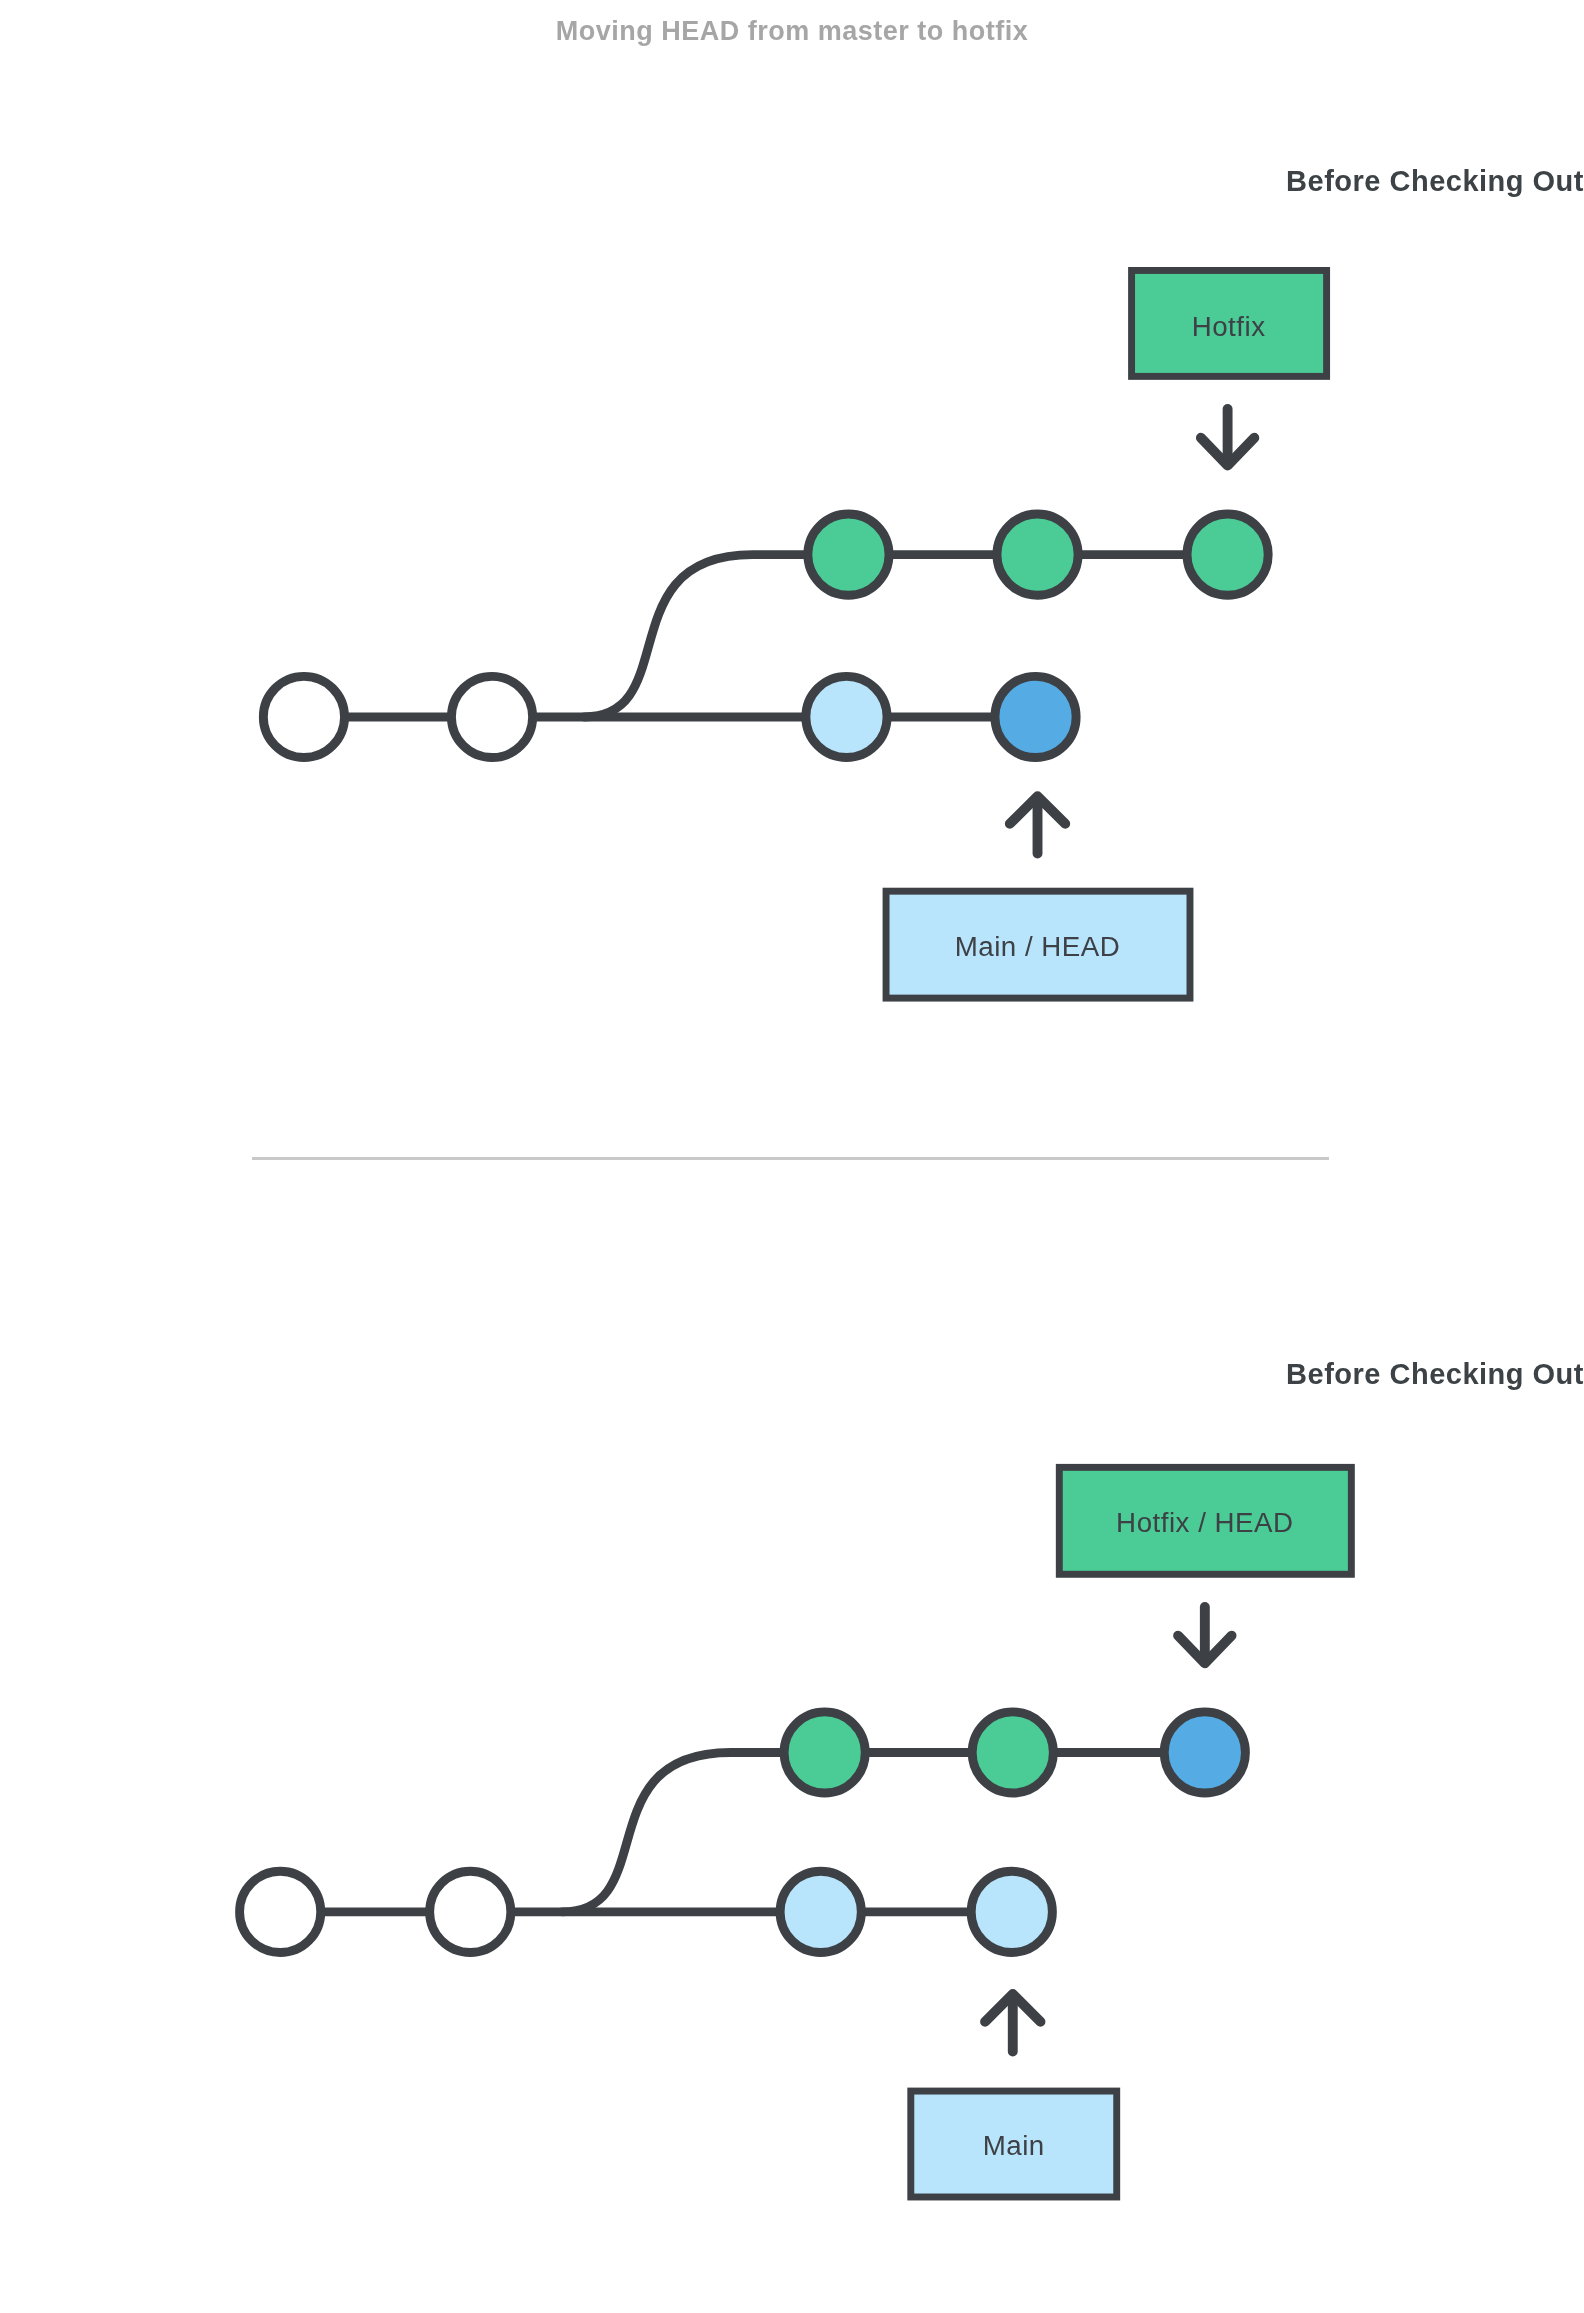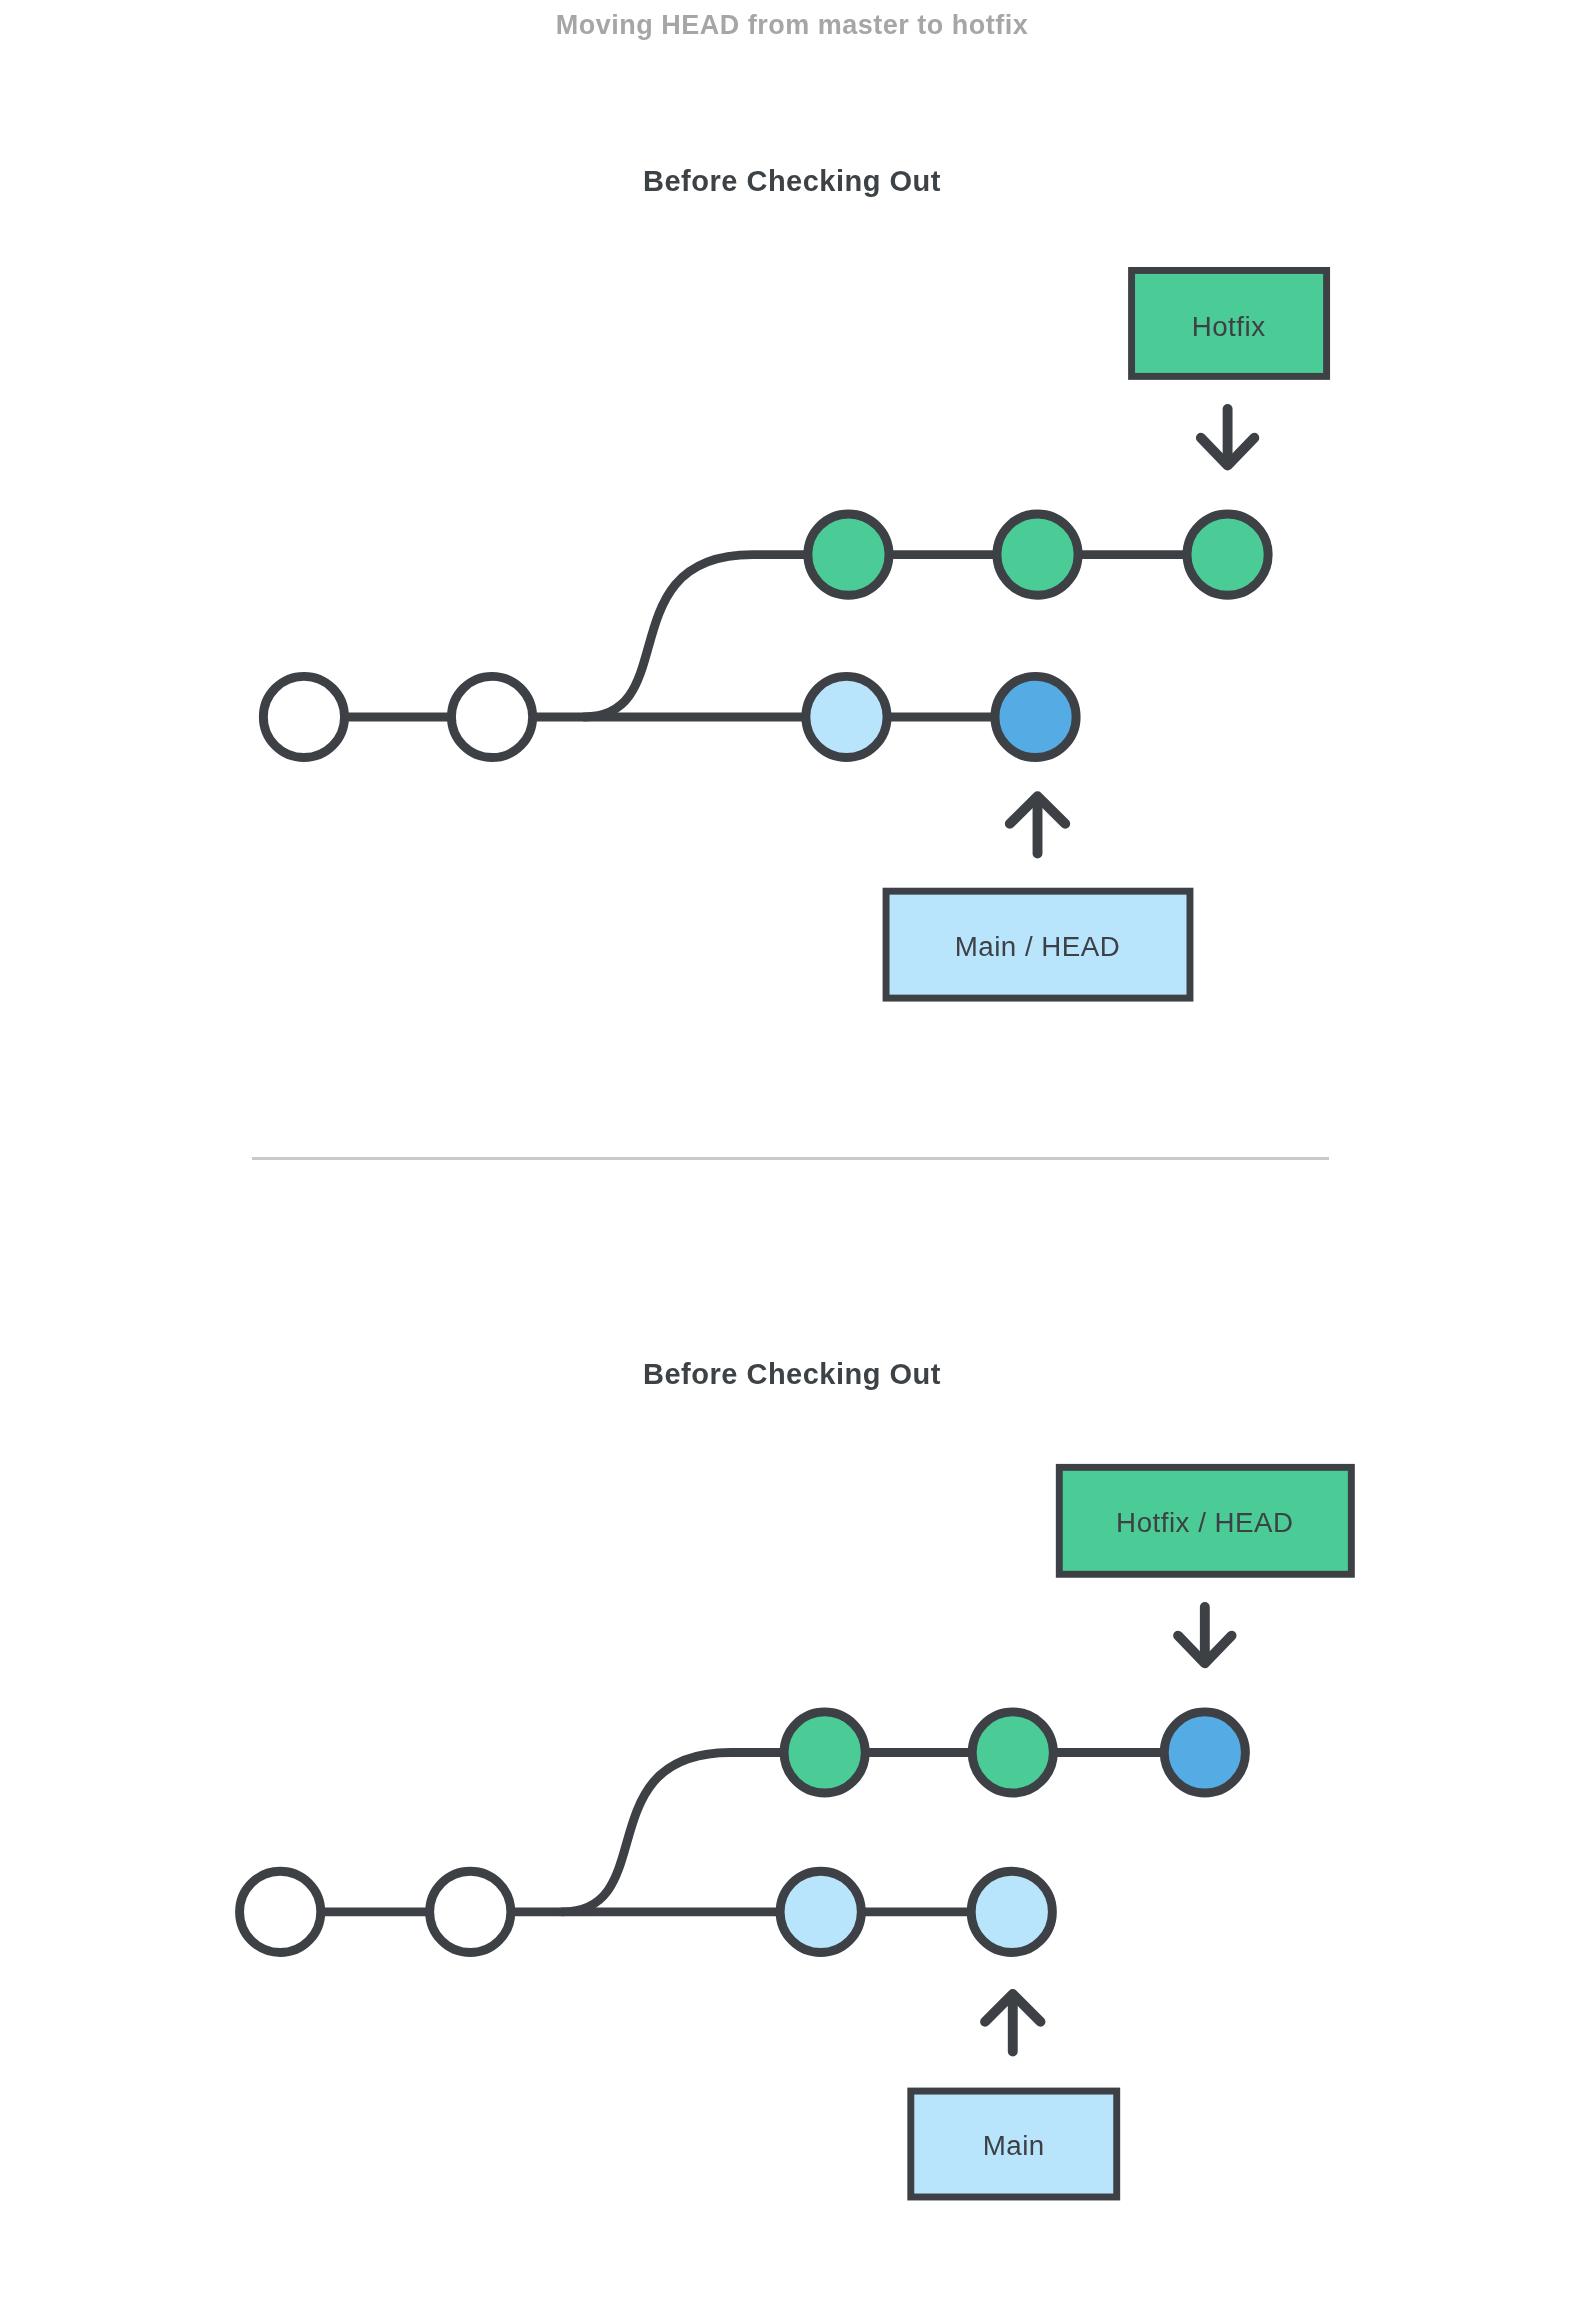--- a/index.html
+++ b/index.html
@@ -6,34 +6,34 @@
   .page {
     position: relative;
     width: 1584px;
     height: 2314px;
     background: #ffffff;
     font-family: "Liberation Sans", sans-serif;
     overflow: hidden;
   }
   .title {
     position: absolute;
-    top: 10px;
+    top: 16px;
     left: 0;
     width: 1584px;
     text-align: center;
     font-size: 27px;
     font-weight: bold;
     letter-spacing: 0.5px;
     color: #a6a6a6;
   }
   .heading {
     position: absolute;
     left: 0;
     width: 1584px;
-    text-align: center;
+    text-align: right;
     font-size: 29px;
     font-weight: bold;
     letter-spacing: 0.5px;
     color: #3c4245;
   }
   .heading-before { top: 165px; }
   .heading-after  { top: 1358px; }
   .divider {
     position: absolute;
     left: 252px;

